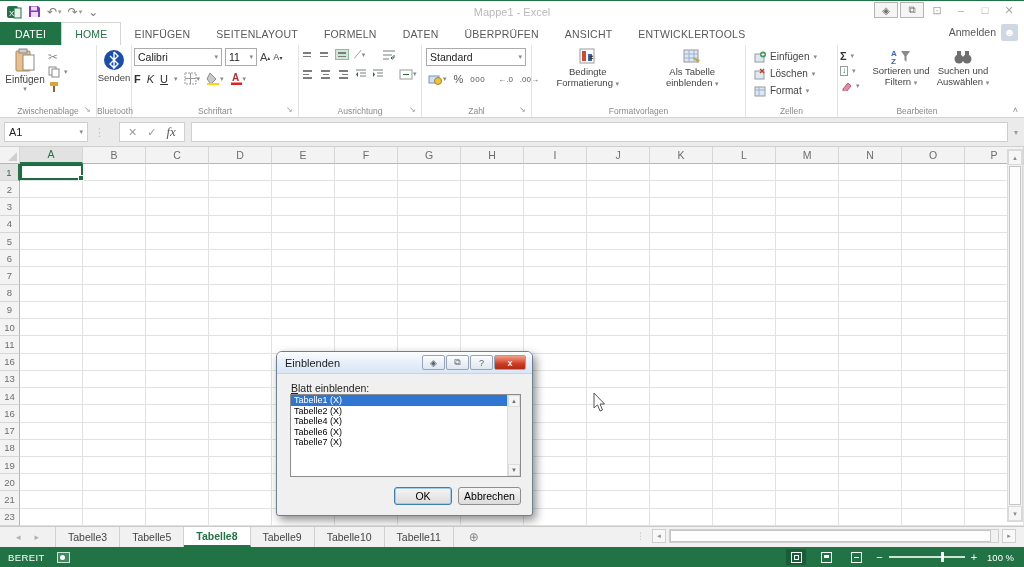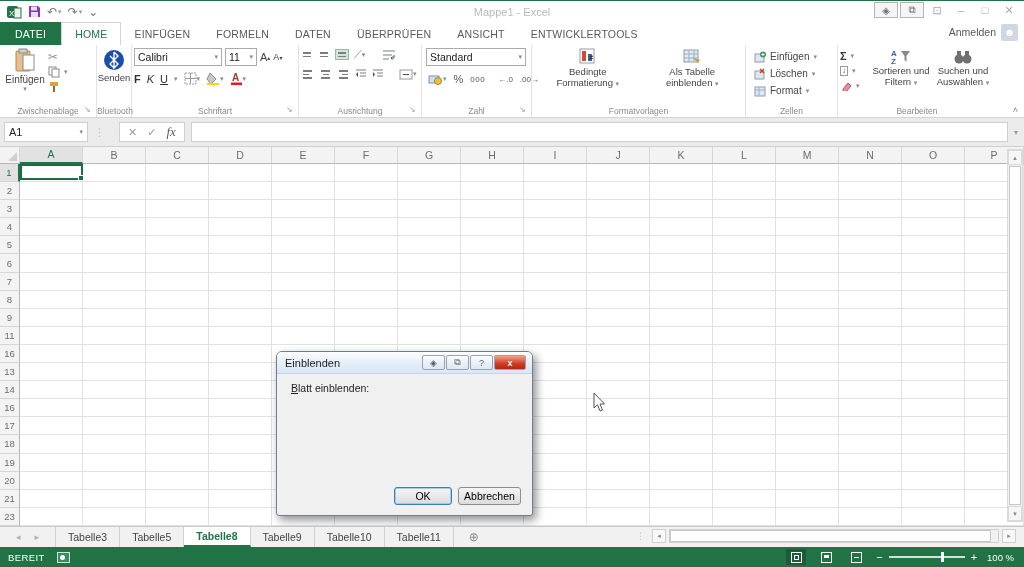--- a/index.html
+++ b/index.html
@@ -144,20 +144,21 @@
     <span class="winctl">–</span>
     <span class="winctl">□</span>
     <span class="winctl">✕</span>
   </div>
 </div>
 
 <div id="tabrow" class="abs">
     <div class="rtab file">DATEI</div>
     <div class="rtab active">HOME</div>
     <div class="rtab">EINFÜGEN</div>
+    <div class="rtab">SEITENLAYOUT</div>
     <div class="rtab">FORMELN</div>
     <div class="rtab">DATEN</div>
     <div class="rtab">ÜBERPRÜFEN</div>
     <div class="rtab">ANSICHT</div>
     <div class="rtab">ENTWICKLERTOOLS</div>
   </div>
 <span id="signin" class="abs">Anmelden</span>
 <span id="avatar" class="abs">☻</span>
 
 <div id="ribbon" class="abs">
@@ -627,20 +628,39 @@
         <div class="cell" style="width: 63px;"></div>
         <div class="cell" style="width: 63px;"></div>
         <div class="cell" style="width: 63px;"></div>
         <div class="cell" style="width: 63px;"></div>
         <div class="cell" style="width: 63px;"></div>
         <div class="cell" style="width: 63px;"></div>
         <div class="cell" style="width: 63px;"></div>
         <div class="cell" style="width: auto; flex: 1 1 0%;"></div>
       </div>
       <div class="grow">
+        <div class="rowh">10</div>
+        <div class="cell" style="width: 63px;"></div>
+        <div class="cell" style="width: 63px;"></div>
+        <div class="cell" style="width: 63px;"></div>
+        <div class="cell" style="width: 63px;"></div>
+        <div class="cell" style="width: 63px;"></div>
+        <div class="cell" style="width: 63px;"></div>
+        <div class="cell" style="width: 63px;"></div>
+        <div class="cell" style="width: 63px;"></div>
+        <div class="cell" style="width: 63px;"></div>
+        <div class="cell" style="width: 63px;"></div>
+        <div class="cell" style="width: 63px;"></div>
+        <div class="cell" style="width: 63px;"></div>
+        <div class="cell" style="width: 63px;"></div>
+        <div class="cell" style="width: 63px;"></div>
+        <div class="cell" style="width: 63px;"></div>
+        <div class="cell" style="width: auto; flex: 1 1 0%;"></div>
+      </div>
+      <div class="grow">
         <div class="rowh">11</div>
         <div class="cell" style="width: 63px;"></div>
         <div class="cell" style="width: 63px;"></div>
         <div class="cell" style="width: 63px;"></div>
         <div class="cell" style="width: 63px;"></div>
         <div class="cell" style="width: 63px;"></div>
         <div class="cell" style="width: 63px;"></div>
         <div class="cell" style="width: 63px;"></div>
         <div class="cell" style="width: 63px;"></div>
         <div class="cell" style="width: 63px;"></div>
@@ -856,20 +876,33 @@
   <div id="dlg-title">
       <span>Einblenden</span>
     </div>
   <div id="dlg-buttons">
     <span class="dlg-tbtn">◈</span>
     <span class="dlg-tbtn">⧉</span>
     <span class="dlg-tbtn">?</span>
     <span class="dlg-tbtn close">x</span>
   </div>
   <div id="dlg-label"><u>B</u><span>latt einblenden:</span></div>
+  <div id="dlg-list">
+    <div id="dlg-items">
+        <div class="dlg-item sel">Tabelle1 (X)</div>
+        <div class="dlg-item">Tabelle2 (X)</div>
+        <div class="dlg-item">Tabelle4 (X)</div>
+        <div class="dlg-item">Tabelle6 (X)</div>
+        <div class="dlg-item">Tabelle7 (X)</div>
+      </div>
+    <div id="dlg-vsb">
+      <span class="dlg-sbtn">▲</span>
+      <span class="dlg-sbtn">▼</span>
+    </div>
+  </div>
   <div class="dlg-btn" id="btn-ok">OK</div>
   <div class="dlg-btn" id="btn-cancel">Abbrechen</div>
 </div>
 
 <div id="sheetrow" class="abs">
   <div class="snav">
     <span>◂</span>
     <span>▸</span>
   </div>
   <div id="sheettabs" style="display:flex">

